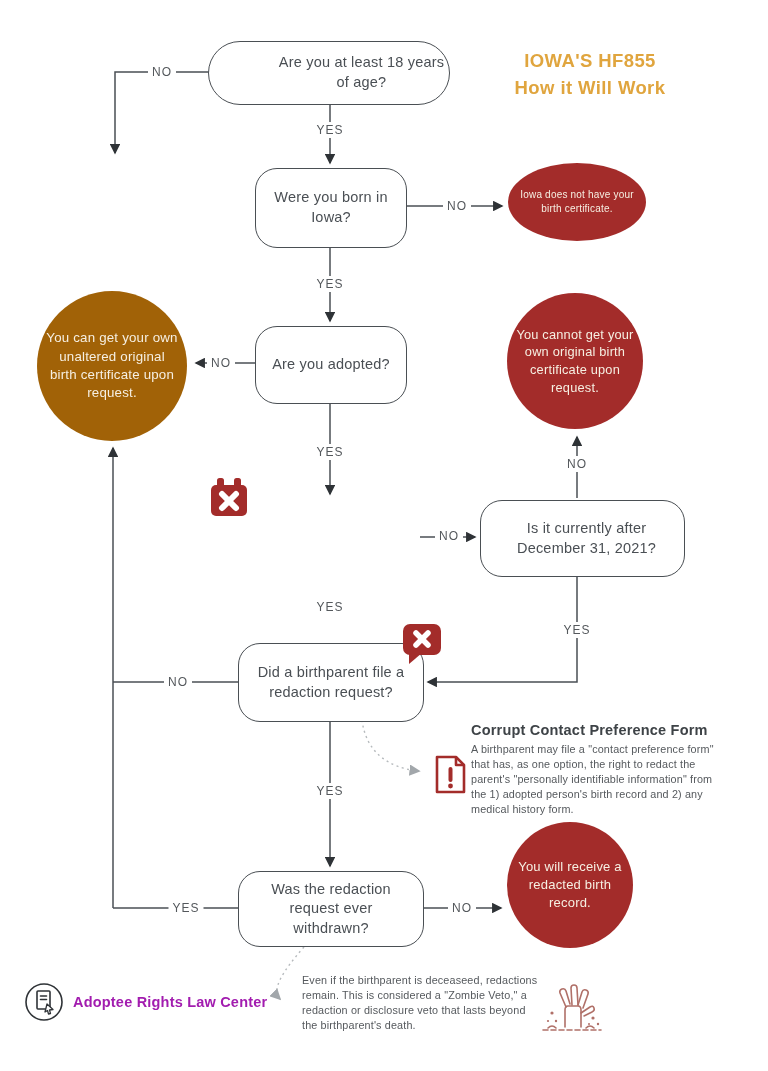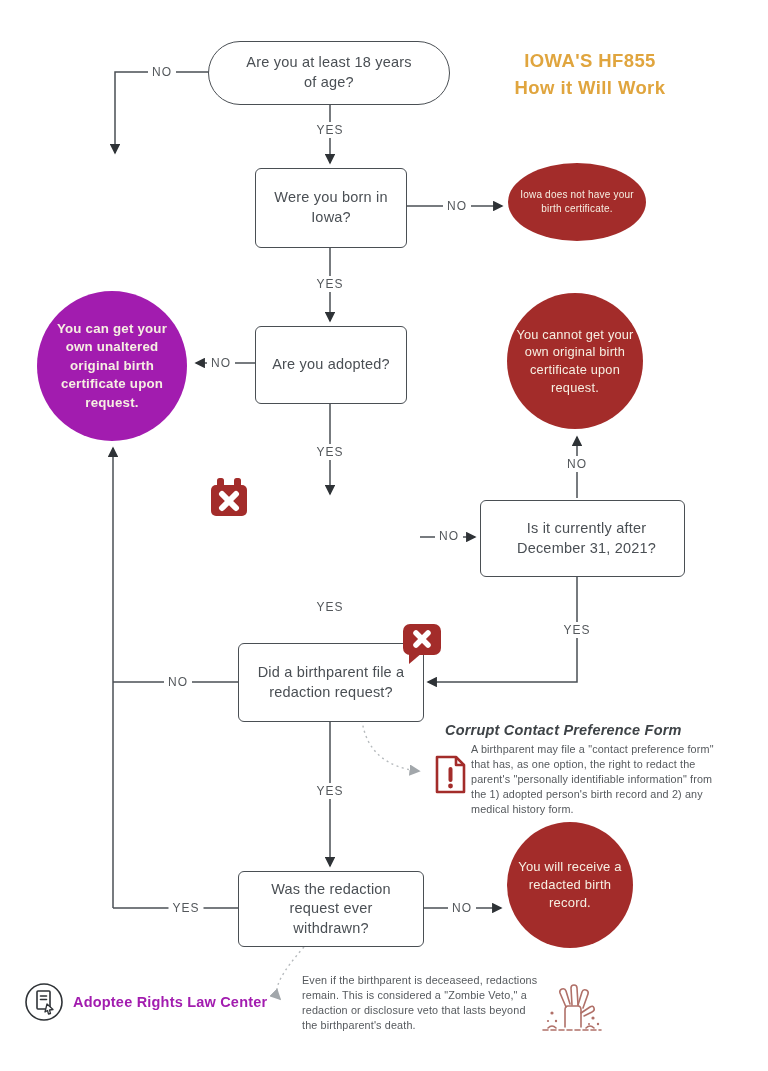--- a/index.html
+++ b/index.html
@@ -5,34 +5,34 @@
   html,body{margin:0;padding:0;background:#ffffff;}
   .canvas{
     position:relative;width:768px;height:1071px;background:#ffffff;overflow:hidden;
     font-family:"Liberation Sans","DejaVu Sans",sans-serif;
   }
   svg.connectors{position:absolute;left:0;top:0;z-index:1;pointer-events:none;}
 
   
   .qbox{
     position:absolute;z-index:2;background:#ffffff;
-    border:1.6px solid #4a4f54;border-radius:6px;
+    border:1.6px solid #4a4f54;border-radius:22px;
     display:flex;align-items:center;justify-content:center;text-align:center;
     color:#4a4f54;font-size:14.5px;line-height:1.35;letter-spacing:.2px;
   }
   .pill{border-radius:999px;}
   .qtext{display:block;}
 
   
   .terminal{
     position:absolute;z-index:2;display:flex;align-items:center;justify-content:center;
     text-align:center;color:#f6efe2;line-height:1.38;letter-spacing:.2px;
   }
   .red{background:#a32c2a;}
-  .green{background:#a21caf;font-weight:bold;}
+  .green{background:#a16207;}
   .circle{border-radius:50%;}
 
   
   .edge-label{
     position:absolute;z-index:3;transform:translate(-50%,-50%);
     background:#ffffff;padding:1px 4px;color:#54585c;
     font-size:12px;letter-spacing:1px;font-weight:400;
   }
 
   
@@ -91,21 +91,21 @@
       <path d="M362 720 C366 752 388 768 419 771" marker-end="url(#ahg)"></path>
       <path d="M304 947 C282 972 271 990 280 999" marker-end="url(#ahg)"></path>
     </g>
   </svg>
 
   <div class="title" style="left:490px;top:48px;width:200px;">
     <div>IOWA'S HF855</div>
     <div>How it Will Work</div>
   </div>
 
-  <div class="qbox pill" style="left:208px;top:41px;width:240px;height:62px;">
+  <div class="qbox pill" style="left:208px;top:41px;width:240px;height:62px;justify-content:flex-end;">
     <span class="qtext" style="max-width:175px;">Are you at least 18 years of age?</span>
   </div>
 
   <div class="qbox" style="left:255px;top:168px;width:150px;height:78px;">
     <span class="qtext" style="max-width:122px;">Were you born in Iowa?</span>
   </div>
 
   <div class="qbox" style="left:255px;top:326px;width:150px;height:76px;">
     <span class="qtext" style="max-width:135px;">Are you adopted?</span>
   </div>
@@ -174,21 +174,21 @@
     </g>
   </svg>
 
   <svg class="icon" style="left:434px;top:755px;" width="33" height="39" viewBox="0 0 33 39">
     <path d="M3 2 H22 L30 10 V37 H3 Z" fill="#ffffff" stroke="#a32c2a" stroke-width="2.6" stroke-linejoin="round"></path>
     <path d="M22 2 V10 H30" fill="none" stroke="#a32c2a" stroke-width="2.6" stroke-linejoin="round"></path>
     <line x1="16.5" y1="14" x2="16.5" y2="25" stroke="#a32c2a" stroke-width="4" stroke-linecap="round"></line>
     <circle cx="16.5" cy="31" r="2.4" fill="#a32c2a"></circle>
   </svg>
 
-  <div class="note-head" style="left:445px;top:722px;width:260px;font-style:italic;">Corrupt Contact Preference Form</div>
+  <div class="note-head" style="left:471px;top:722px;width:260px;">Corrupt Contact Preference Form</div>
   <div class="note-body" style="left:471px;top:742px;width:252px;">A birthparent may file a "contact preference form" that has, as one option, the right to redact the parent's "personally identifiable information" from the 1) adopted person's birth record and 2) any medical history form.</div>
 
   <div class="note-body" style="left:302px;top:973px;width:240px;">Even if the birthparent is deceaseed, redactions remain. This is considered a "Zombie Veto," a redaction or disclosure veto that lasts beyond the birthparent's death.</div>
 
   <svg class="icon" style="left:540px;top:980px;" width="64" height="54" viewBox="0 0 64 54">
     <g fill="none" stroke="#b07068" stroke-width="1.6" stroke-linecap="round" stroke-linejoin="round">
       <path d="M25 47 V30 q0-4 3-4 h10 q3 0 3 4 v17"></path>
       <path d="M26 27 L20 13 q-1-3 2-4 q3-1 4 2 l4 13"></path>
       <path d="M32 25 L31 8 q0-3 3-3 q3 0 3 3 l1 17"></path>
       <path d="M38 25 L42 12 q1-3 4-2 q3 1 2 4 l-5 14"></path>

